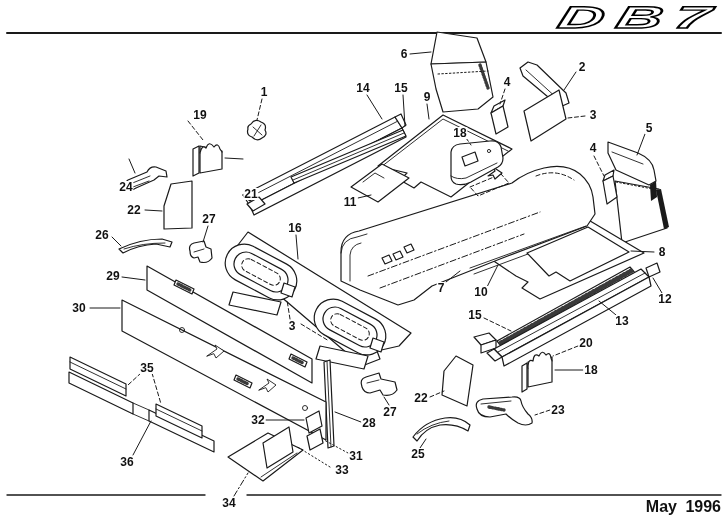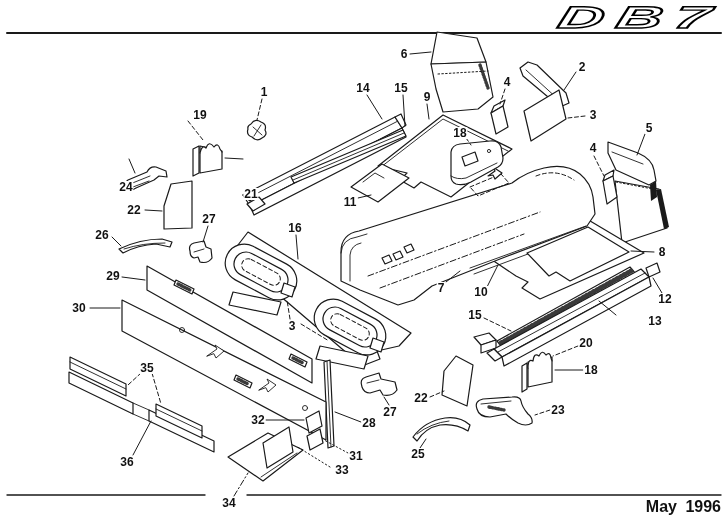--- a/index.html
+++ b/index.html
@@ -311,21 +311,21 @@
       <div class="callout" style="left: 507px; top: 82px;">4</div>
       <div class="callout" style="left: 593px; top: 148px;">4</div>
       <div class="callout" style="left: 649px; top: 128px;">5</div>
       <div class="callout" style="left: 404px; top: 54px;">6</div>
       <div class="callout" style="left: 441px; top: 288px;">7</div>
       <div class="callout" style="left: 662px; top: 252px;">8</div>
       <div class="callout" style="left: 427px; top: 97px;">9</div>
       <div class="callout" style="left: 481px; top: 292px;">10</div>
       <div class="callout" style="left: 350px; top: 202px;">11</div>
       <div class="callout" style="left: 665px; top: 299px;">12</div>
-      <div class="callout" style="left: 622px; top: 321px; margin-left: 33px;">13</div>
+      <div class="callout" style="left: 622px; top: 321px;">13</div>
       <div class="callout" style="left: 363px; top: 88px;">14</div>
       <div class="callout" style="left: 401px; top: 88px;">15</div>
       <div class="callout" style="left: 475px; top: 315px;">15</div>
       <div class="callout" style="left: 295px; top: 228px;">16</div>
       <div class="callout" style="left: 292px; top: 326px;">3</div>
       <div class="callout" style="left: 591px; top: 370px;">18</div>
       <div class="callout" style="left: 200px; top: 115px;">19</div>
       <div class="callout" style="left: 586px; top: 343px;">20</div>
       <div class="callout" style="left: 251px; top: 159px; margin-top: 35px;">21</div>
       <div class="callout" style="left: 134px; top: 210px;">22</div>

